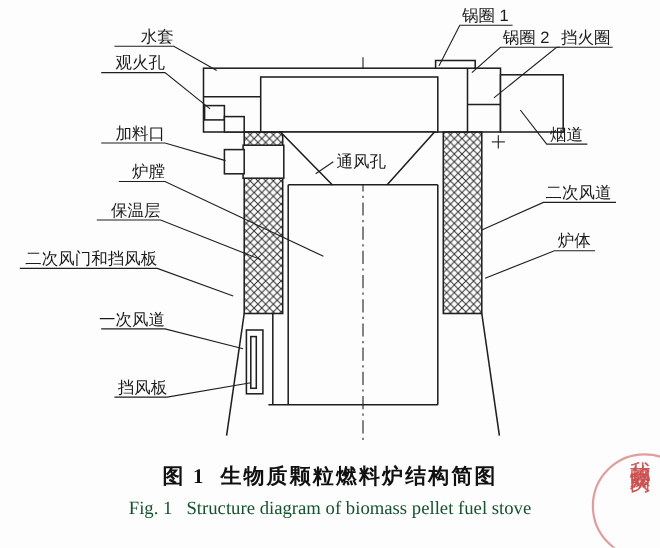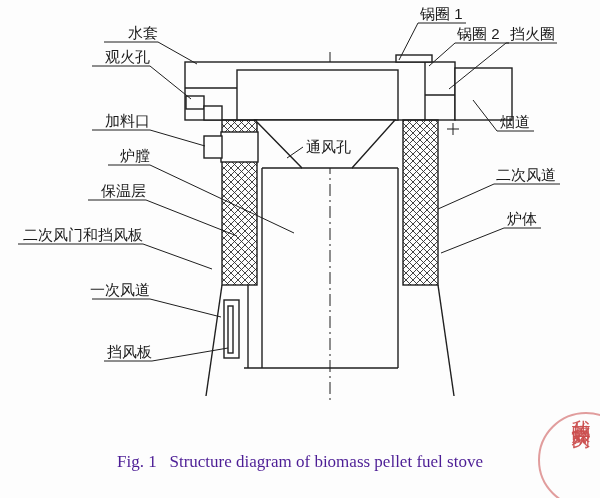--- a/index.html
+++ b/index.html
@@ -9,21 +9,21 @@
   }
   svg{position:absolute;left:0;top:0;}
   svg text{font-size:15px;fill:#1b1b1b;font-family:"Liberation Sans",sans-serif;}
   .caption-zh{
     position:absolute;left:0;right:0;top:420px;text-align:center;
     font-size:19px;font-weight:bold;letter-spacing:2px;color:#101010;
     font-family:"Liberation Serif",serif;white-space:pre;
   }
   .caption-en{
     position:absolute;left:0;right:0;top:452px;text-align:center;
-    font-size:17px;color:#4c1d95;font-family:"Liberation Serif",serif;white-space:pre;
+    font-size:17px;color:#14532d;font-family:"Liberation Serif",serif;white-space:pre;
   }
   .watermark-text{
     position:absolute;right:6px;top:404px;writing-mode:vertical-rl;
     font-size:19px;letter-spacing:3px;color:rgba(203,78,78,.92);
     font-family:"Liberation Serif",serif;
   }
   .watermark-circle{
     position:absolute;width:92px;height:92px;border:2px solid rgba(203,78,78,.55);
     border-radius:50%;right:-34px;top:412px;
   }
@@ -117,18 +117,19 @@
       <text x="457" y="39">锅圈 2</text>
       <text x="510" y="39">挡火圈</text>
       <text x="500" y="127">烟道</text>
       <text x="496" y="180">二次风道</text>
       <text x="507" y="224">炉体</text>
 
       <text x="306" y="152">通风孔</text>
     </g>
   </svg>
 
+  <div class="caption-zh">图 1  生物质颗粒燃料炉结构简图</div>
   <div class="caption-en">Fig. 1   Structure diagram of biomass pellet fuel stove</div>
 
   <div class="watermark-circle"></div>
   <div class="watermark-text">我的煤炭网</div>
 
 </div>
 
 </body></html>

